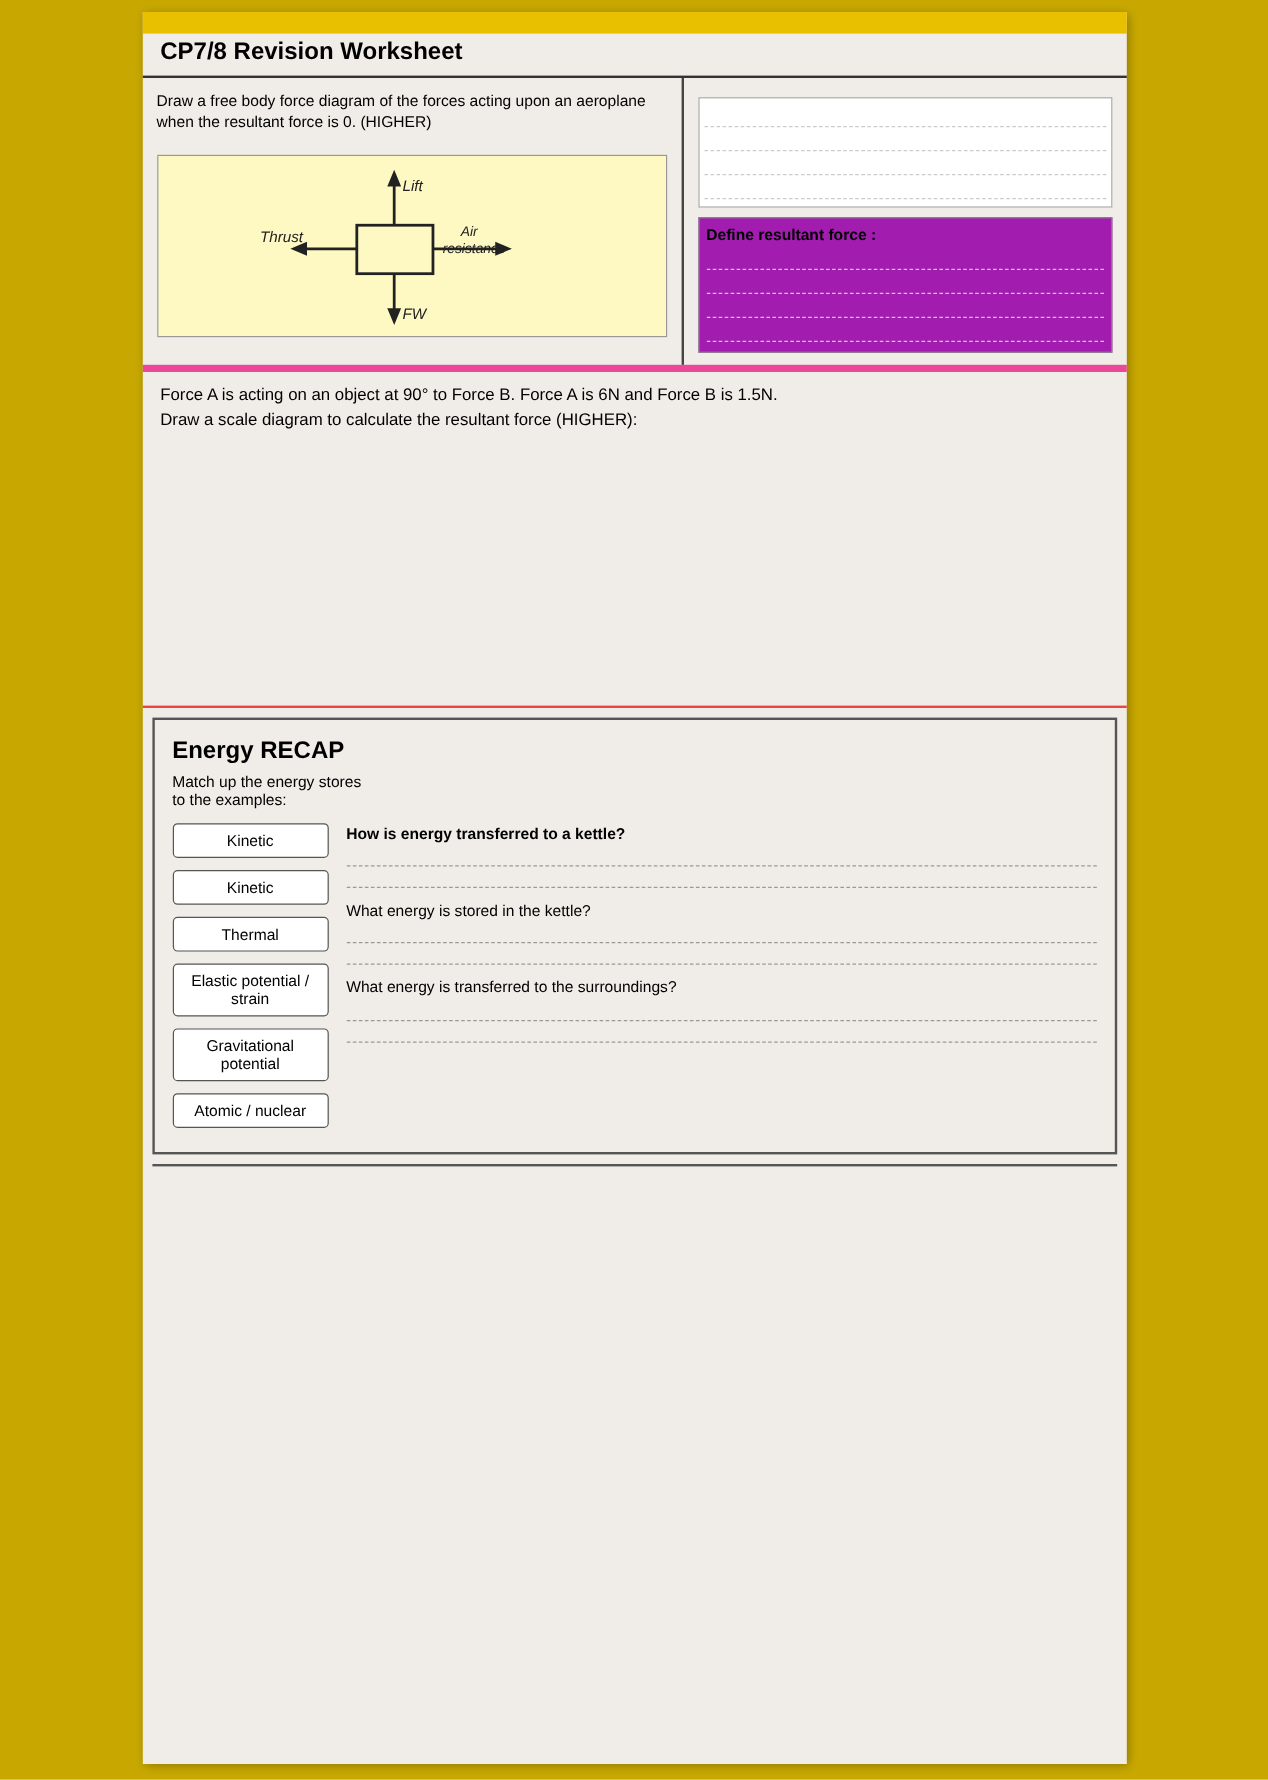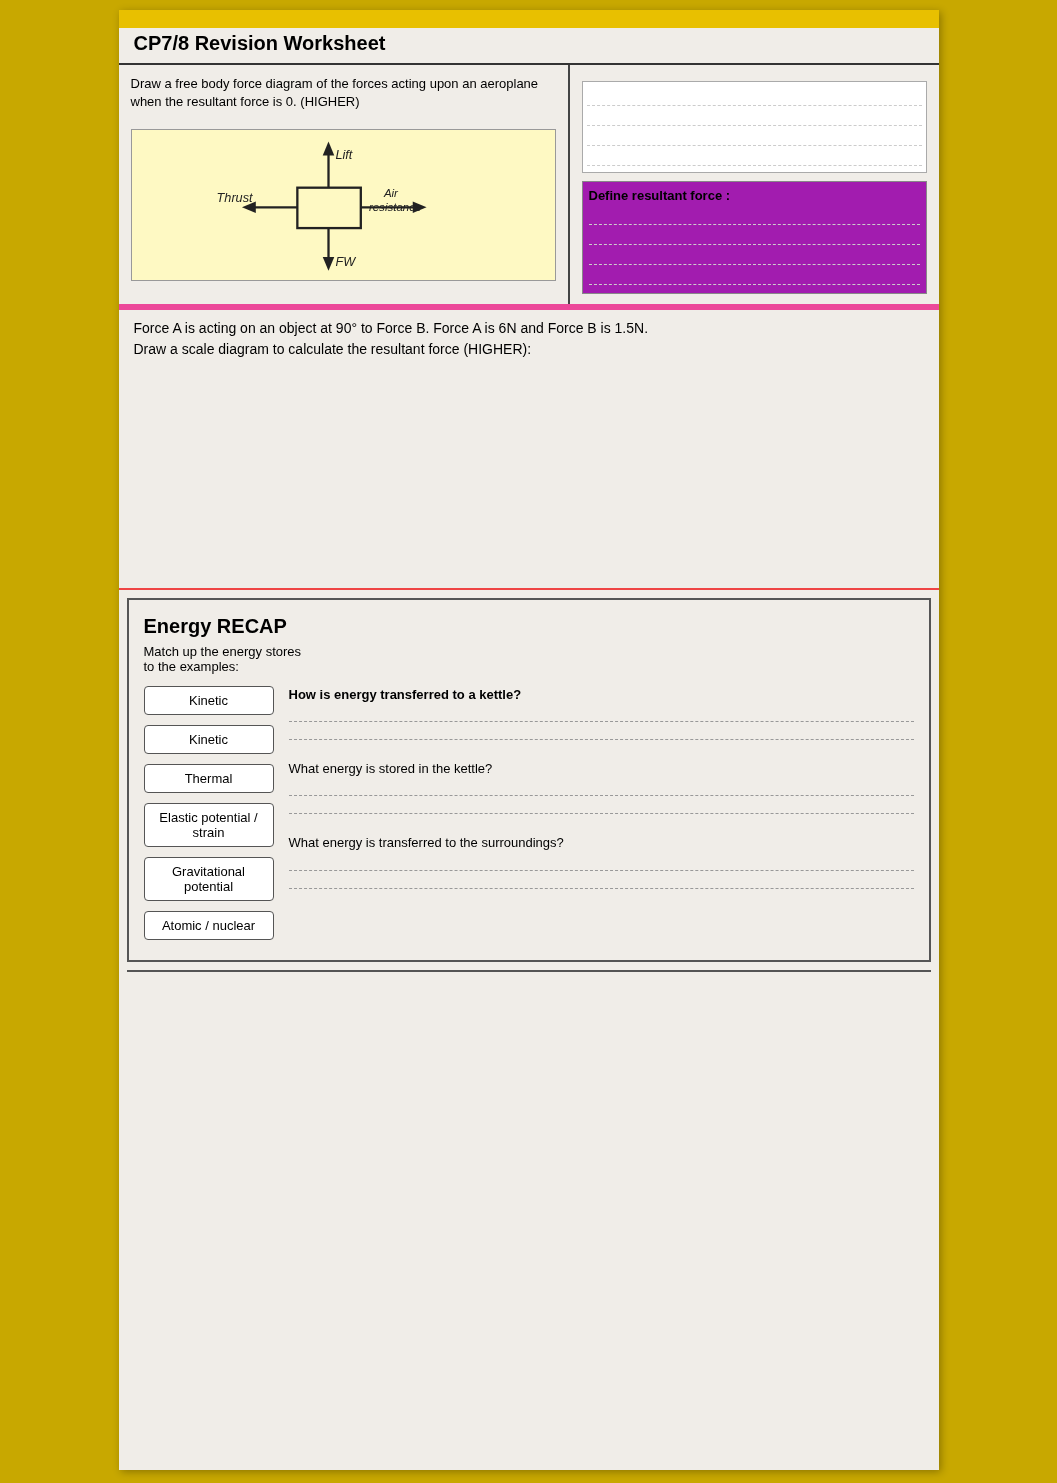--- a/index.html
+++ b/index.html
@@ -136,21 +136,21 @@
     .energy-examples-col {
       display: flex;
       flex-direction: column;
       gap: 10px;
       flex: 0 0 auto;
     }
     .energy-questions-col {
       flex: 1;
       display: flex;
       flex-direction: column;
-      gap: 18px;
+      gap: 8px;
     }
     .energy-store-box {
       border: 1px solid #555;
       border-radius: 4px;
       padding: 6px 12px;
       background: white;
       font-size: 13px;
       text-align: center;
       min-width: 130px;
     }

